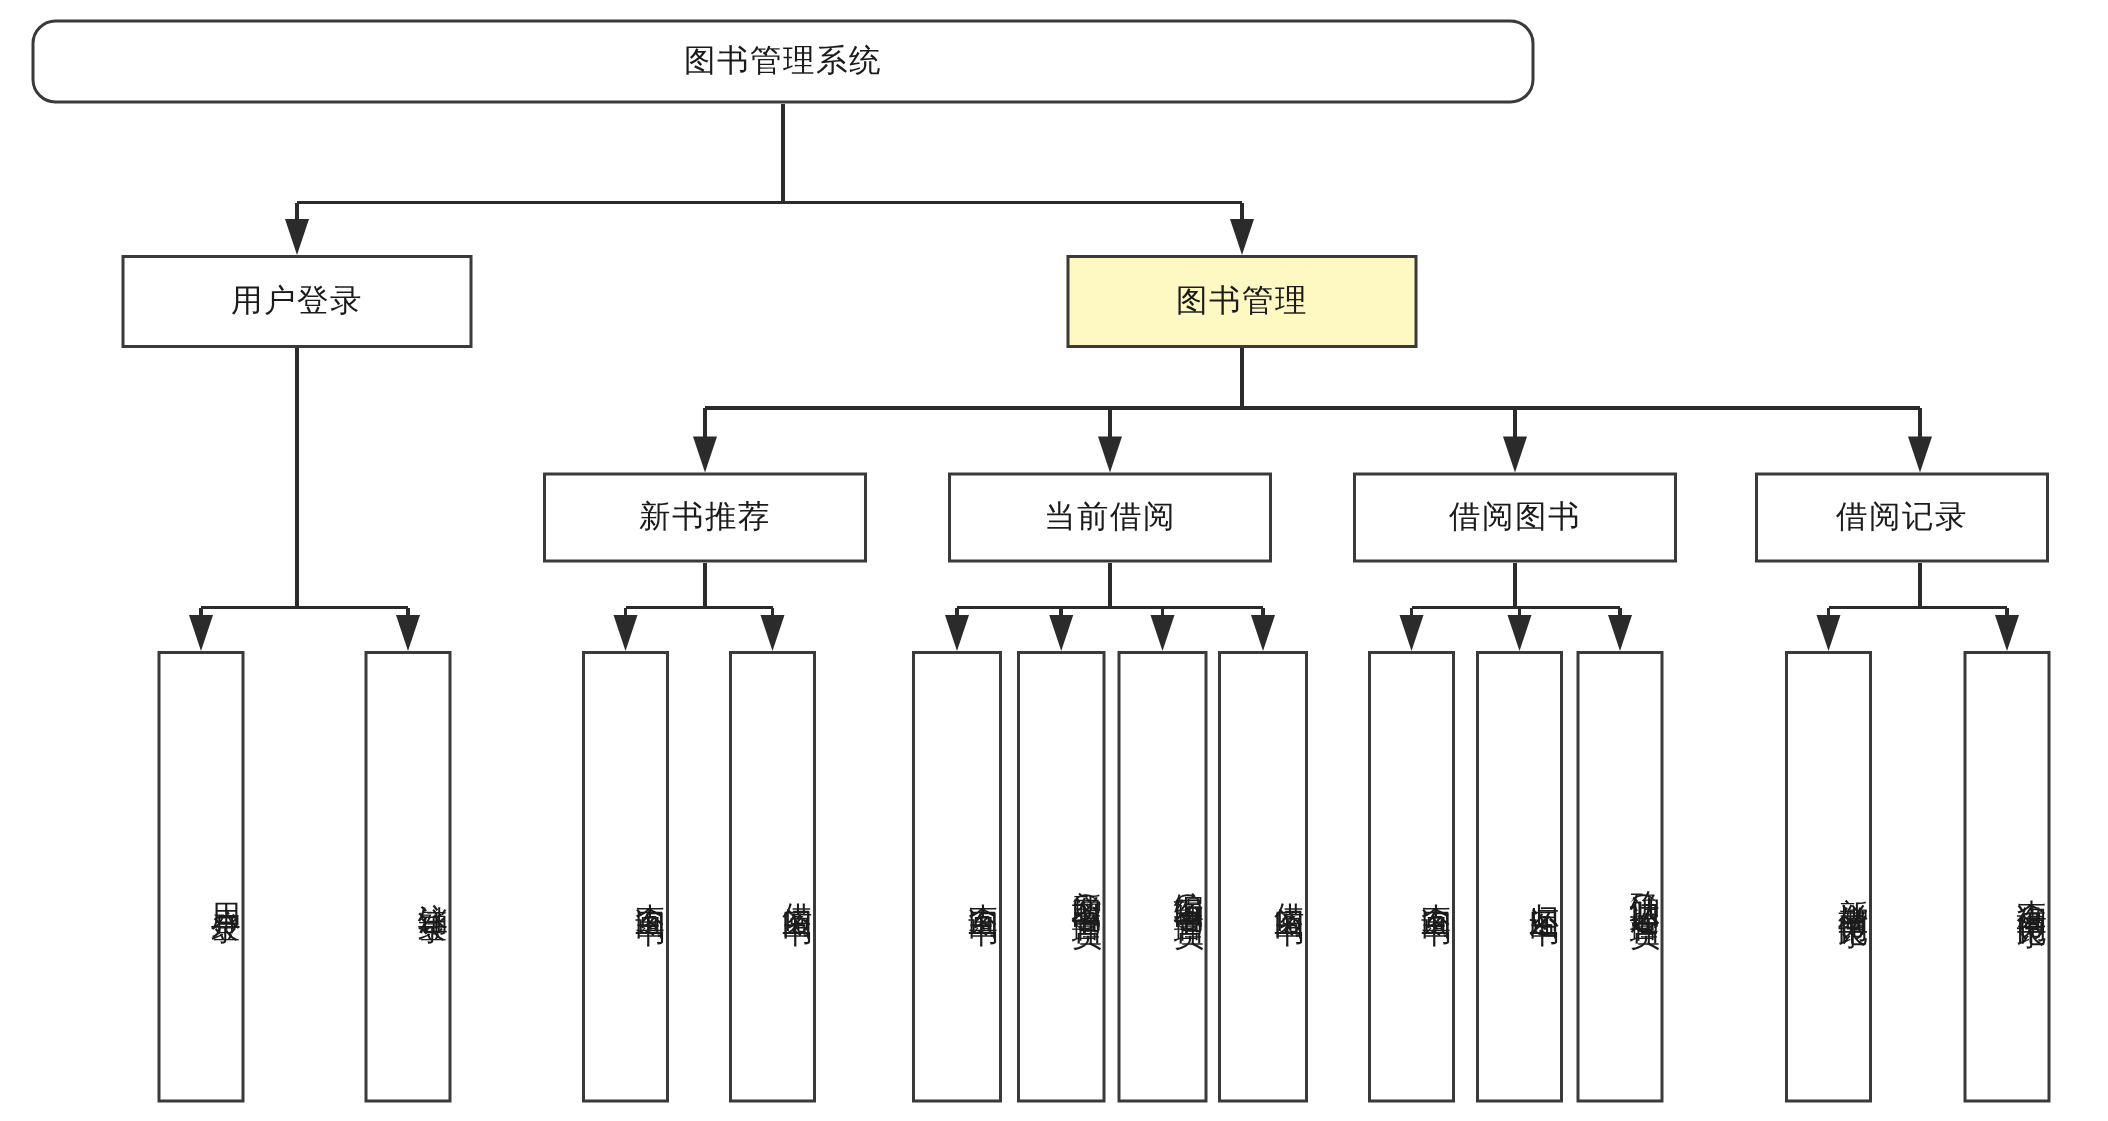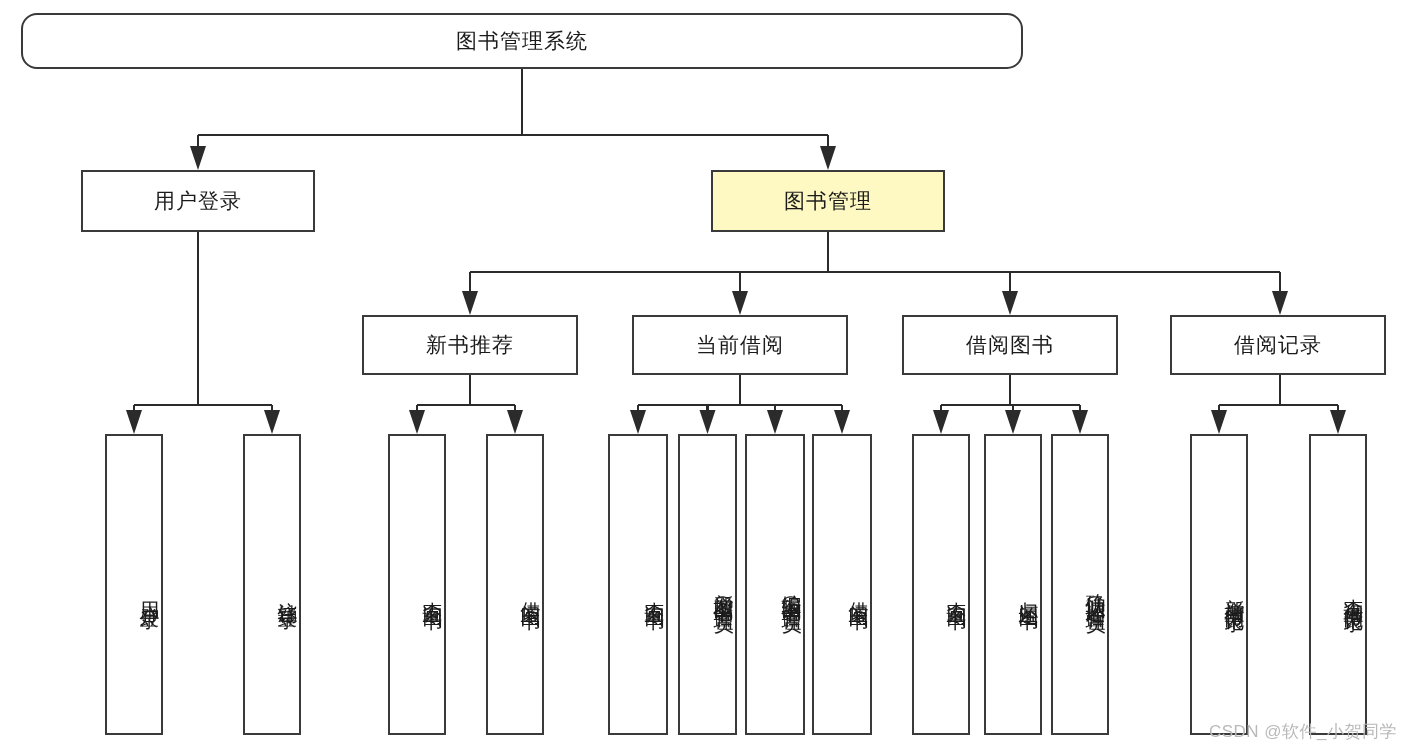--- a/index.html
+++ b/index.html
@@ -140,21 +140,21 @@
       </div>
       <div class="node level-3" style="left: 362px; top: 315px; width: 216px; height: 60px; border-color: rgb(58, 58, 58); background: rgb(255, 255, 255); color: rgb(27, 27, 27); text-align: right;">
         <span class="node-label">新书推荐</span>
       </div>
       <div class="node level-3" style="left: 632px; top: 315px; width: 216px; height: 60px; border-color: rgb(58, 58, 58); background: rgb(255, 255, 255); color: rgb(27, 27, 27);">
         <span class="node-label">当前借阅</span>
       </div>
       <div class="node level-3" style="left: 902px; top: 315px; width: 216px; height: 60px; border-color: rgb(58, 58, 58); background: rgb(255, 255, 255); color: rgb(27, 27, 27);">
         <span class="node-label">借阅图书</span>
       </div>
-      <div class="node level-3" style="left: 1170px; top: 315px; width: 216px; height: 60px; border-color: rgb(58, 58, 58); background: rgb(255, 255, 255); color: rgb(27, 27, 27);">
+      <div class="node level-3" style="left: 1170px; top: 315px; width: 196px; height: 60px; border-color: rgb(58, 58, 58); background: rgb(255, 255, 255); color: rgb(27, 27, 27);">
         <span class="node-label">借阅记录</span>
       </div>
       <div class="node leaf" style="left: 105px; top: 434px; width: 58px; height: 301px; border-color: rgb(58, 58, 58); background: rgb(255, 255, 255); color: rgb(27, 27, 27);">
         <span class="node-label">用户登录</span>
       </div>
       <div class="node leaf" style="left: 243px; top: 434px; width: 58px; height: 301px; border-color: rgb(58, 58, 58); background: rgb(255, 255, 255); color: rgb(27, 27, 27);">
         <span class="node-label">注销登录</span>
       </div>
       <div class="node leaf" style="left: 388px; top: 434px; width: 58px; height: 301px; border-color: rgb(58, 58, 58); background: rgb(255, 255, 255); color: rgb(27, 27, 27);">
         <span class="node-label">查询图书</span>
@@ -183,14 +183,13 @@
       <div class="node leaf" style="left: 1051px; top: 434px; width: 58px; height: 301px; border-color: rgb(58, 58, 58); background: rgb(255, 255, 255); color: rgb(27, 27, 27);">
         <span class="node-label">确认归还（管理员）</span>
       </div>
       <div class="node leaf" style="left: 1190px; top: 434px; width: 58px; height: 301px; border-color: rgb(58, 58, 58); background: rgb(255, 255, 255); color: rgb(27, 27, 27);">
         <span class="node-label">新增借阅记录</span>
       </div>
       <div class="node leaf" style="left: 1309px; top: 434px; width: 58px; height: 301px; border-color: rgb(58, 58, 58); background: rgb(255, 255, 255); color: rgb(27, 27, 27);">
         <span class="node-label">查询借阅记录</span>
       </div>
     </div>
-  <div class="watermark">CSDN @软件_小贺同学</div>
 </div>
 
 </body></html>

